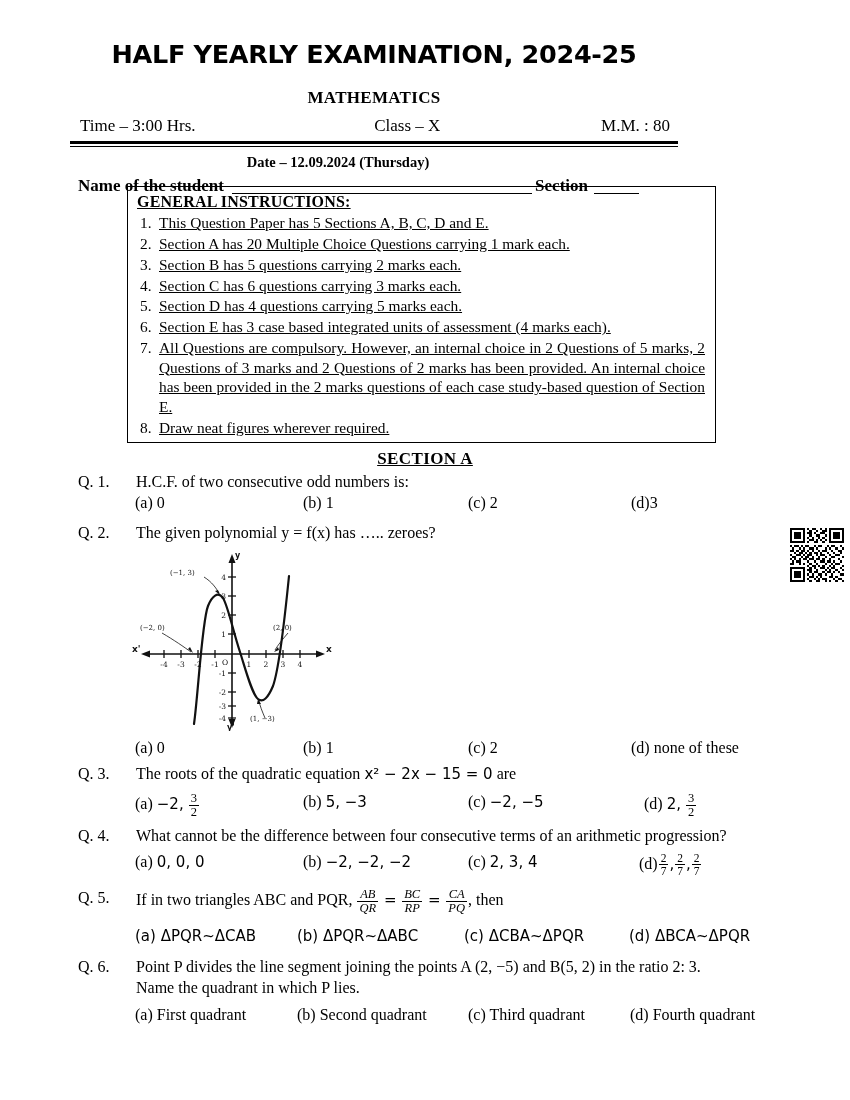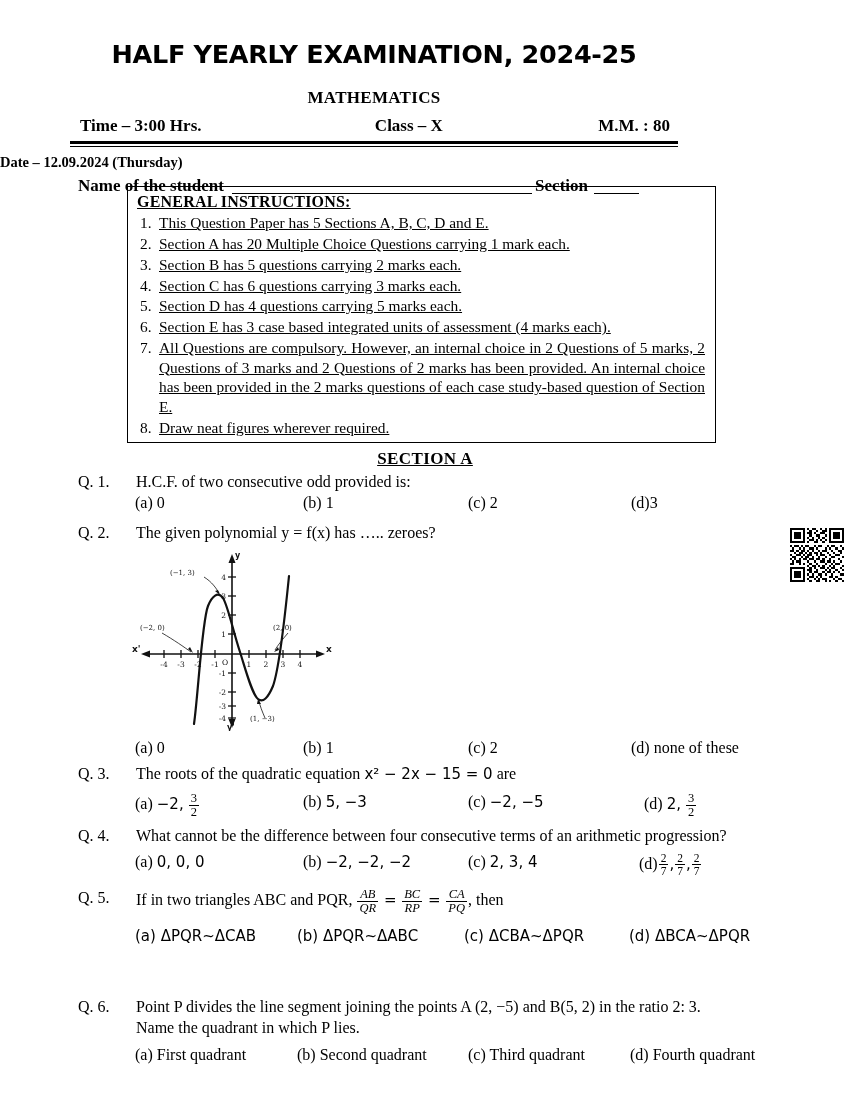--- a/index.html
+++ b/index.html
@@ -29,36 +29,36 @@
     text-align:center;
     font-weight:bold;
     font-size:17px;
     margin-top:20px;
     letter-spacing:0.3px;
   }
   .head-row{
     display:flex;
     justify-content:space-between;
     align-items:center;
-    font-weight:bold;
+    font-weight:normal;
     font-size:17px;
     margin-top:8px;
     padding:0 78px 0 80px;
   }
   .head-row .mid{margin-left:18px;}
   .rule-thick{
     height:3px;background:#000;
     margin:5px 70px 0 70px;
   }
   .rule-thin{
     height:1px;background:#000;
     margin:2px 70px 0 70px;
   }
   .date-line{
-    text-align:left;
+    text-align:center;
     font-weight:bold;
     font-size:14.5px;
     padding:0 72px 0 0;
     margin-top:7px;
   }
   .name-line{
     display:flex;
     align-items:flex-end;
     font-weight:bold;
     font-size:17px;
@@ -245,21 +245,21 @@
         <span class="txt">Draw neat figures wherever required.</span>
       </li>
     </ul>
   </div>
 
   <div class="section-head">SECTION A</div>
 
   <div class="q" style="top:472px;">
     <div class="q-row">
       <span class="q-num">Q. 1.</span>
-      <span class="q-text">H.C.F. of two consecutive odd provided is:</span>
+      <span class="q-text">H.C.F. of two consecutive odd numbers is:</span>
     </div>
     <div class="opts">
       <span class="opt o-a">(a) 0</span>
       <span class="opt o-b">(b) 1</span>
       <span class="opt o-c">(c) 2</span>
       <span class="opt o-d">(d)3</span>
     </div>
   </div>
 
   <div class="q" style="top:523px;">
@@ -598,21 +598,21 @@
       </span>
     </div>
     <div class="opts" style="height:24px;margin-top:12px;">
       <span class="opt o-a mb">(a) ΔPQR~ΔCAB</span>
       <span class="opt o-b mb" style="left:219px;">(b) ΔPQR~ΔABC</span>
       <span class="opt o-c mb" style="left:386px;">(c) ΔCBA~ΔPQR</span>
       <span class="opt o-d mb" style="left:551px;">(d) ΔBCA~ΔPQR</span>
     </div>
   </div>
 
-  <div class="q" style="top:957px;margin-top:40px;">
+  <div class="q" style="top:957px;">
     <div class="q-row">
       <span class="q-num">Q. 6.</span>
       <span class="q-text">
         <span>Point P divides the line segment joining the points A (2, −5) and B(5, 2) in the ratio 2: 3.</span><br>
         <span>Name the quadrant in which P lies.</span>
       </span>
     </div>
     <div class="opts" style="margin-top:6px;">
       <span class="opt o-a">(a) First quadrant</span>
       <span class="opt o-b" style="left:219px;">(b) Second quadrant</span>

